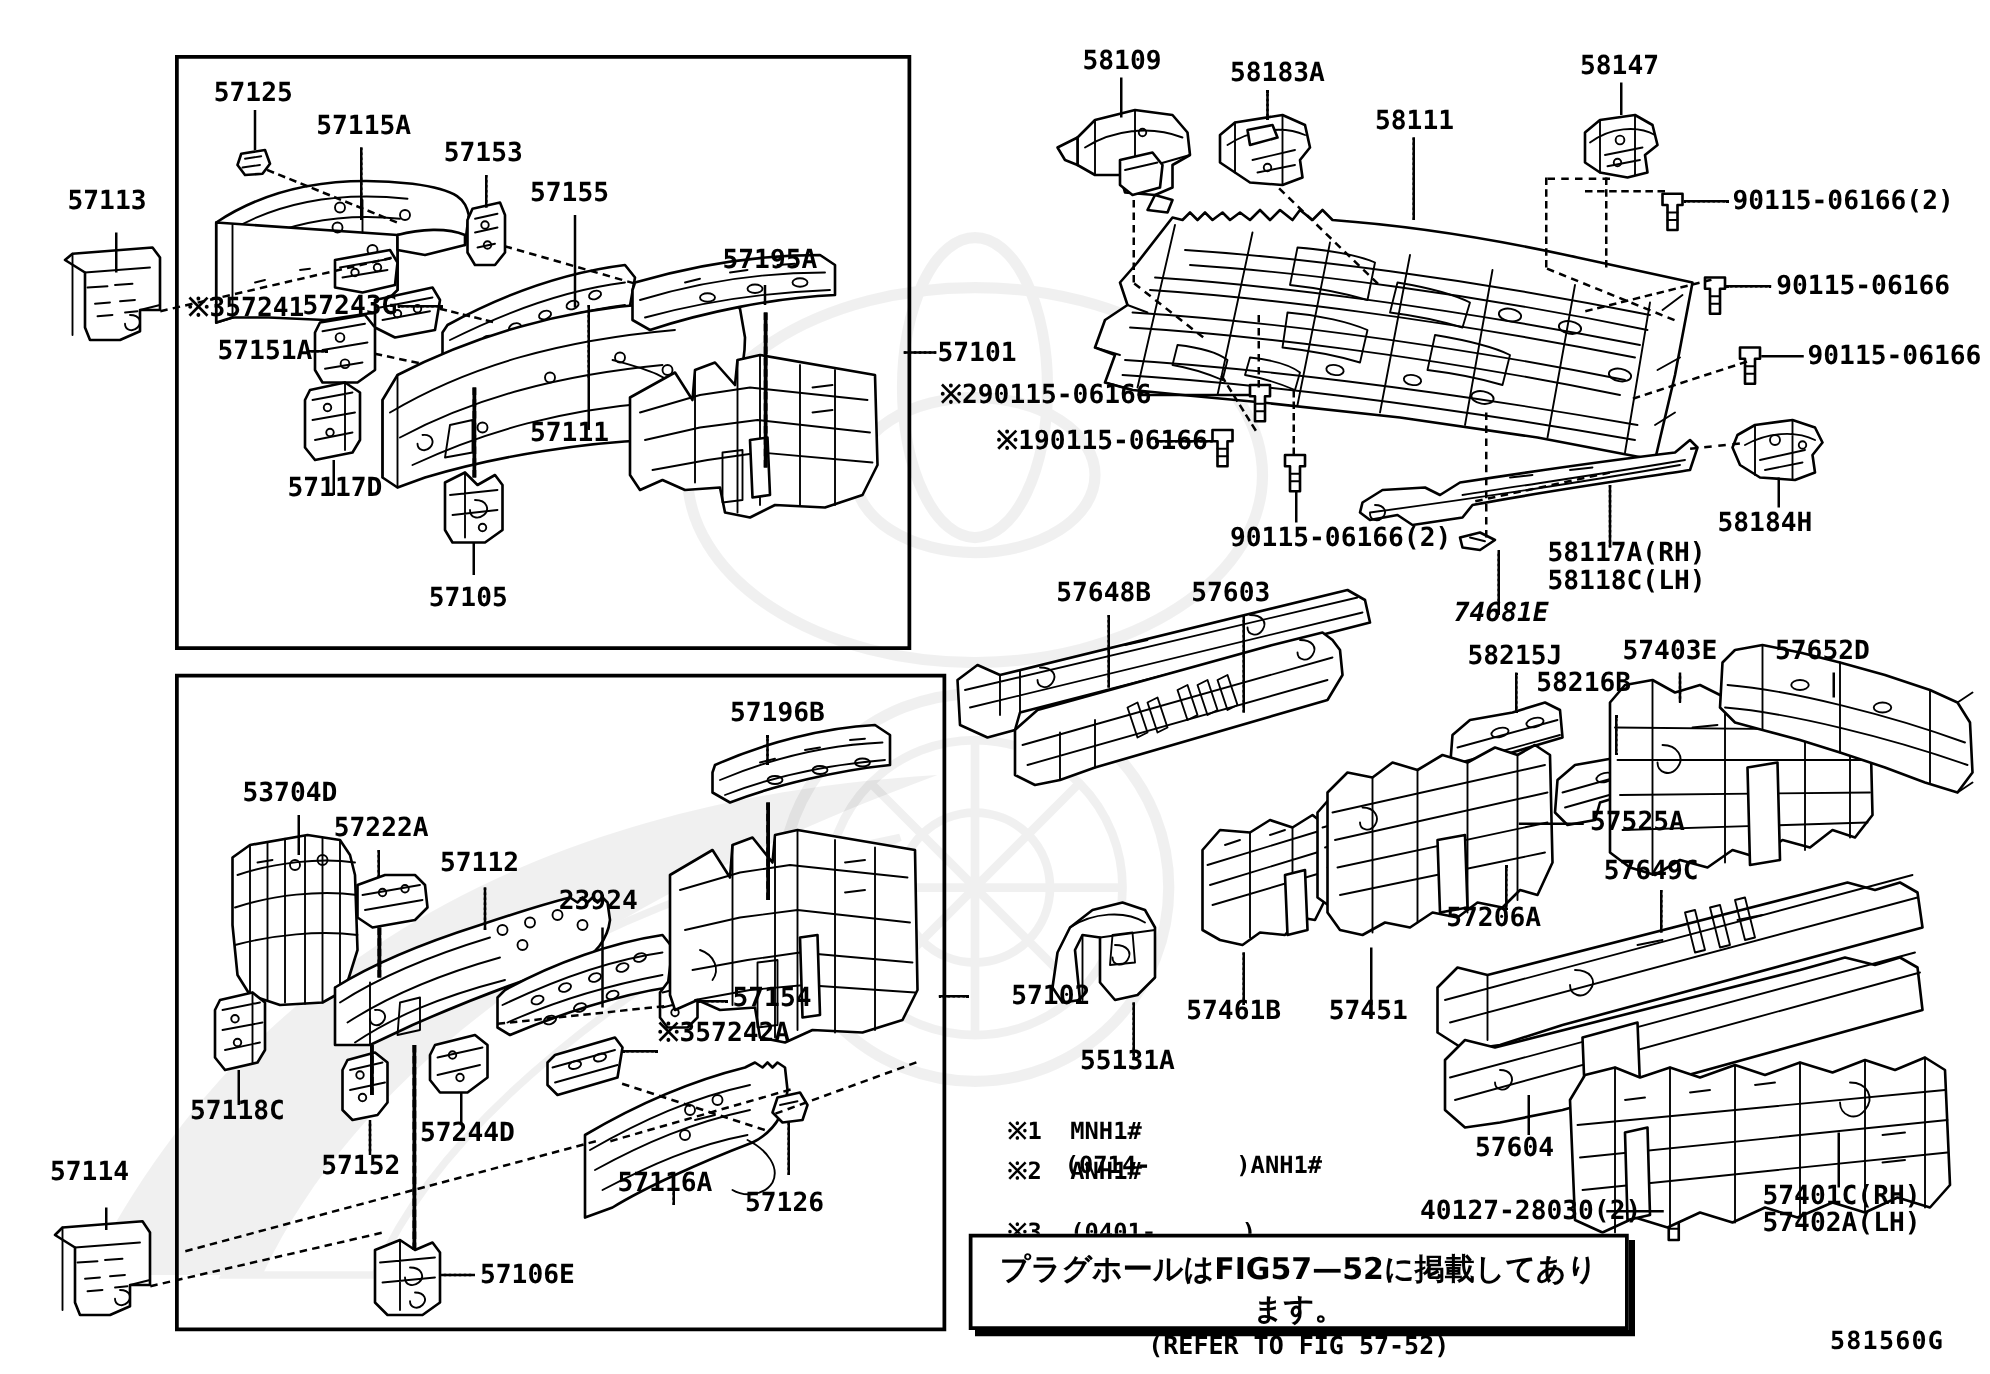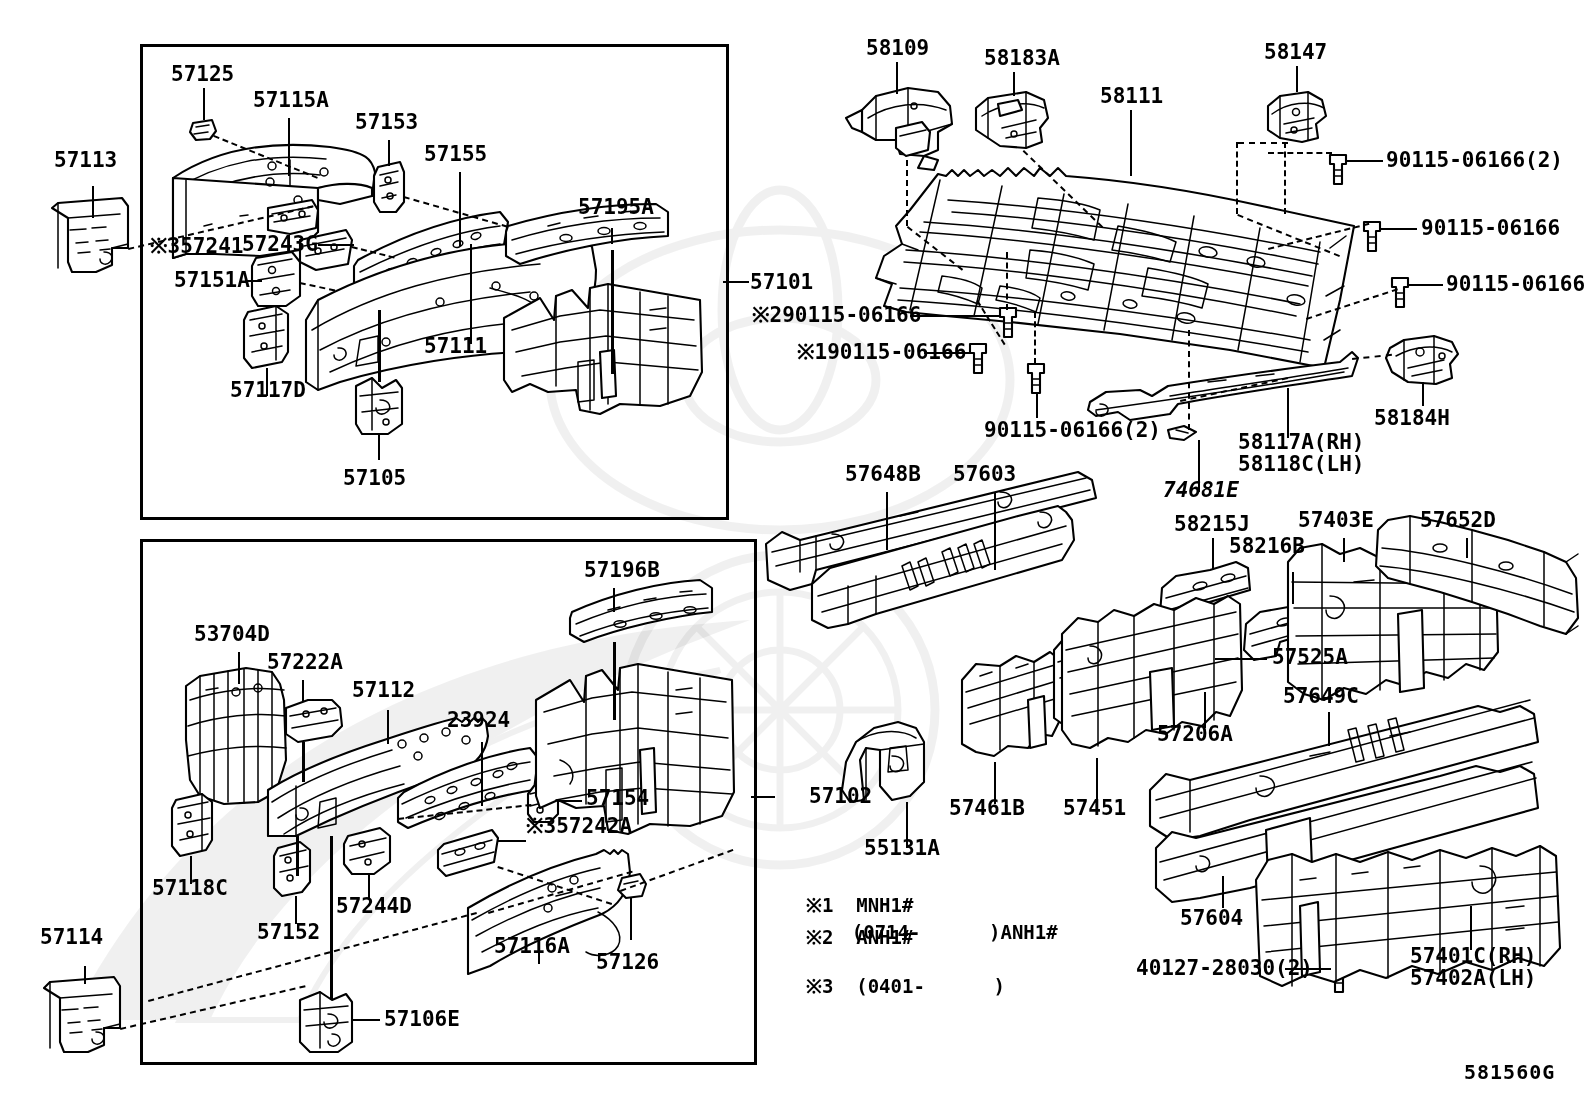--- a/index.html
+++ b/index.html
@@ -795,16 +795,20 @@
   <div class="lbl" style="left:1180px;top:888px;margin-top:18px;">57604</div>
   <div class="lbl" style="left:1136px;top:956px;">40127-28030(2)</div>
   <div class="lbl two" style="left:1410px;top:944px;">57401C(RH)</div>
   <div class="lbl two" style="left:1410px;top:966px;">57402A(LH)</div>
 
   <div class="notes" style="left:806px;top:892px;">※1  MNH1#</div>
   <div class="notes" style="left:806px;top:919px;">    (0714-      )ANH1#</div>
   <div class="notes" style="left:806px;top:924px;">※2  ANH1#</div>
   <div class="notes" style="left:806px;top:973px;">※3  (0401-      )</div>
 
+  <div class="notebox" style="left:775px;top:987px;width:522px;height:71px;">
+    <div class="jp">プラグホールはFIG57—52に掲載してあります。</div>
+    <div class="en">(REFER TO FIG 57-52)</div>
+  </div>
 
   <div class="figcode" style="left:1464px;top:1060px;">581560G</div>
 
 </div>
 
 </body></html>

